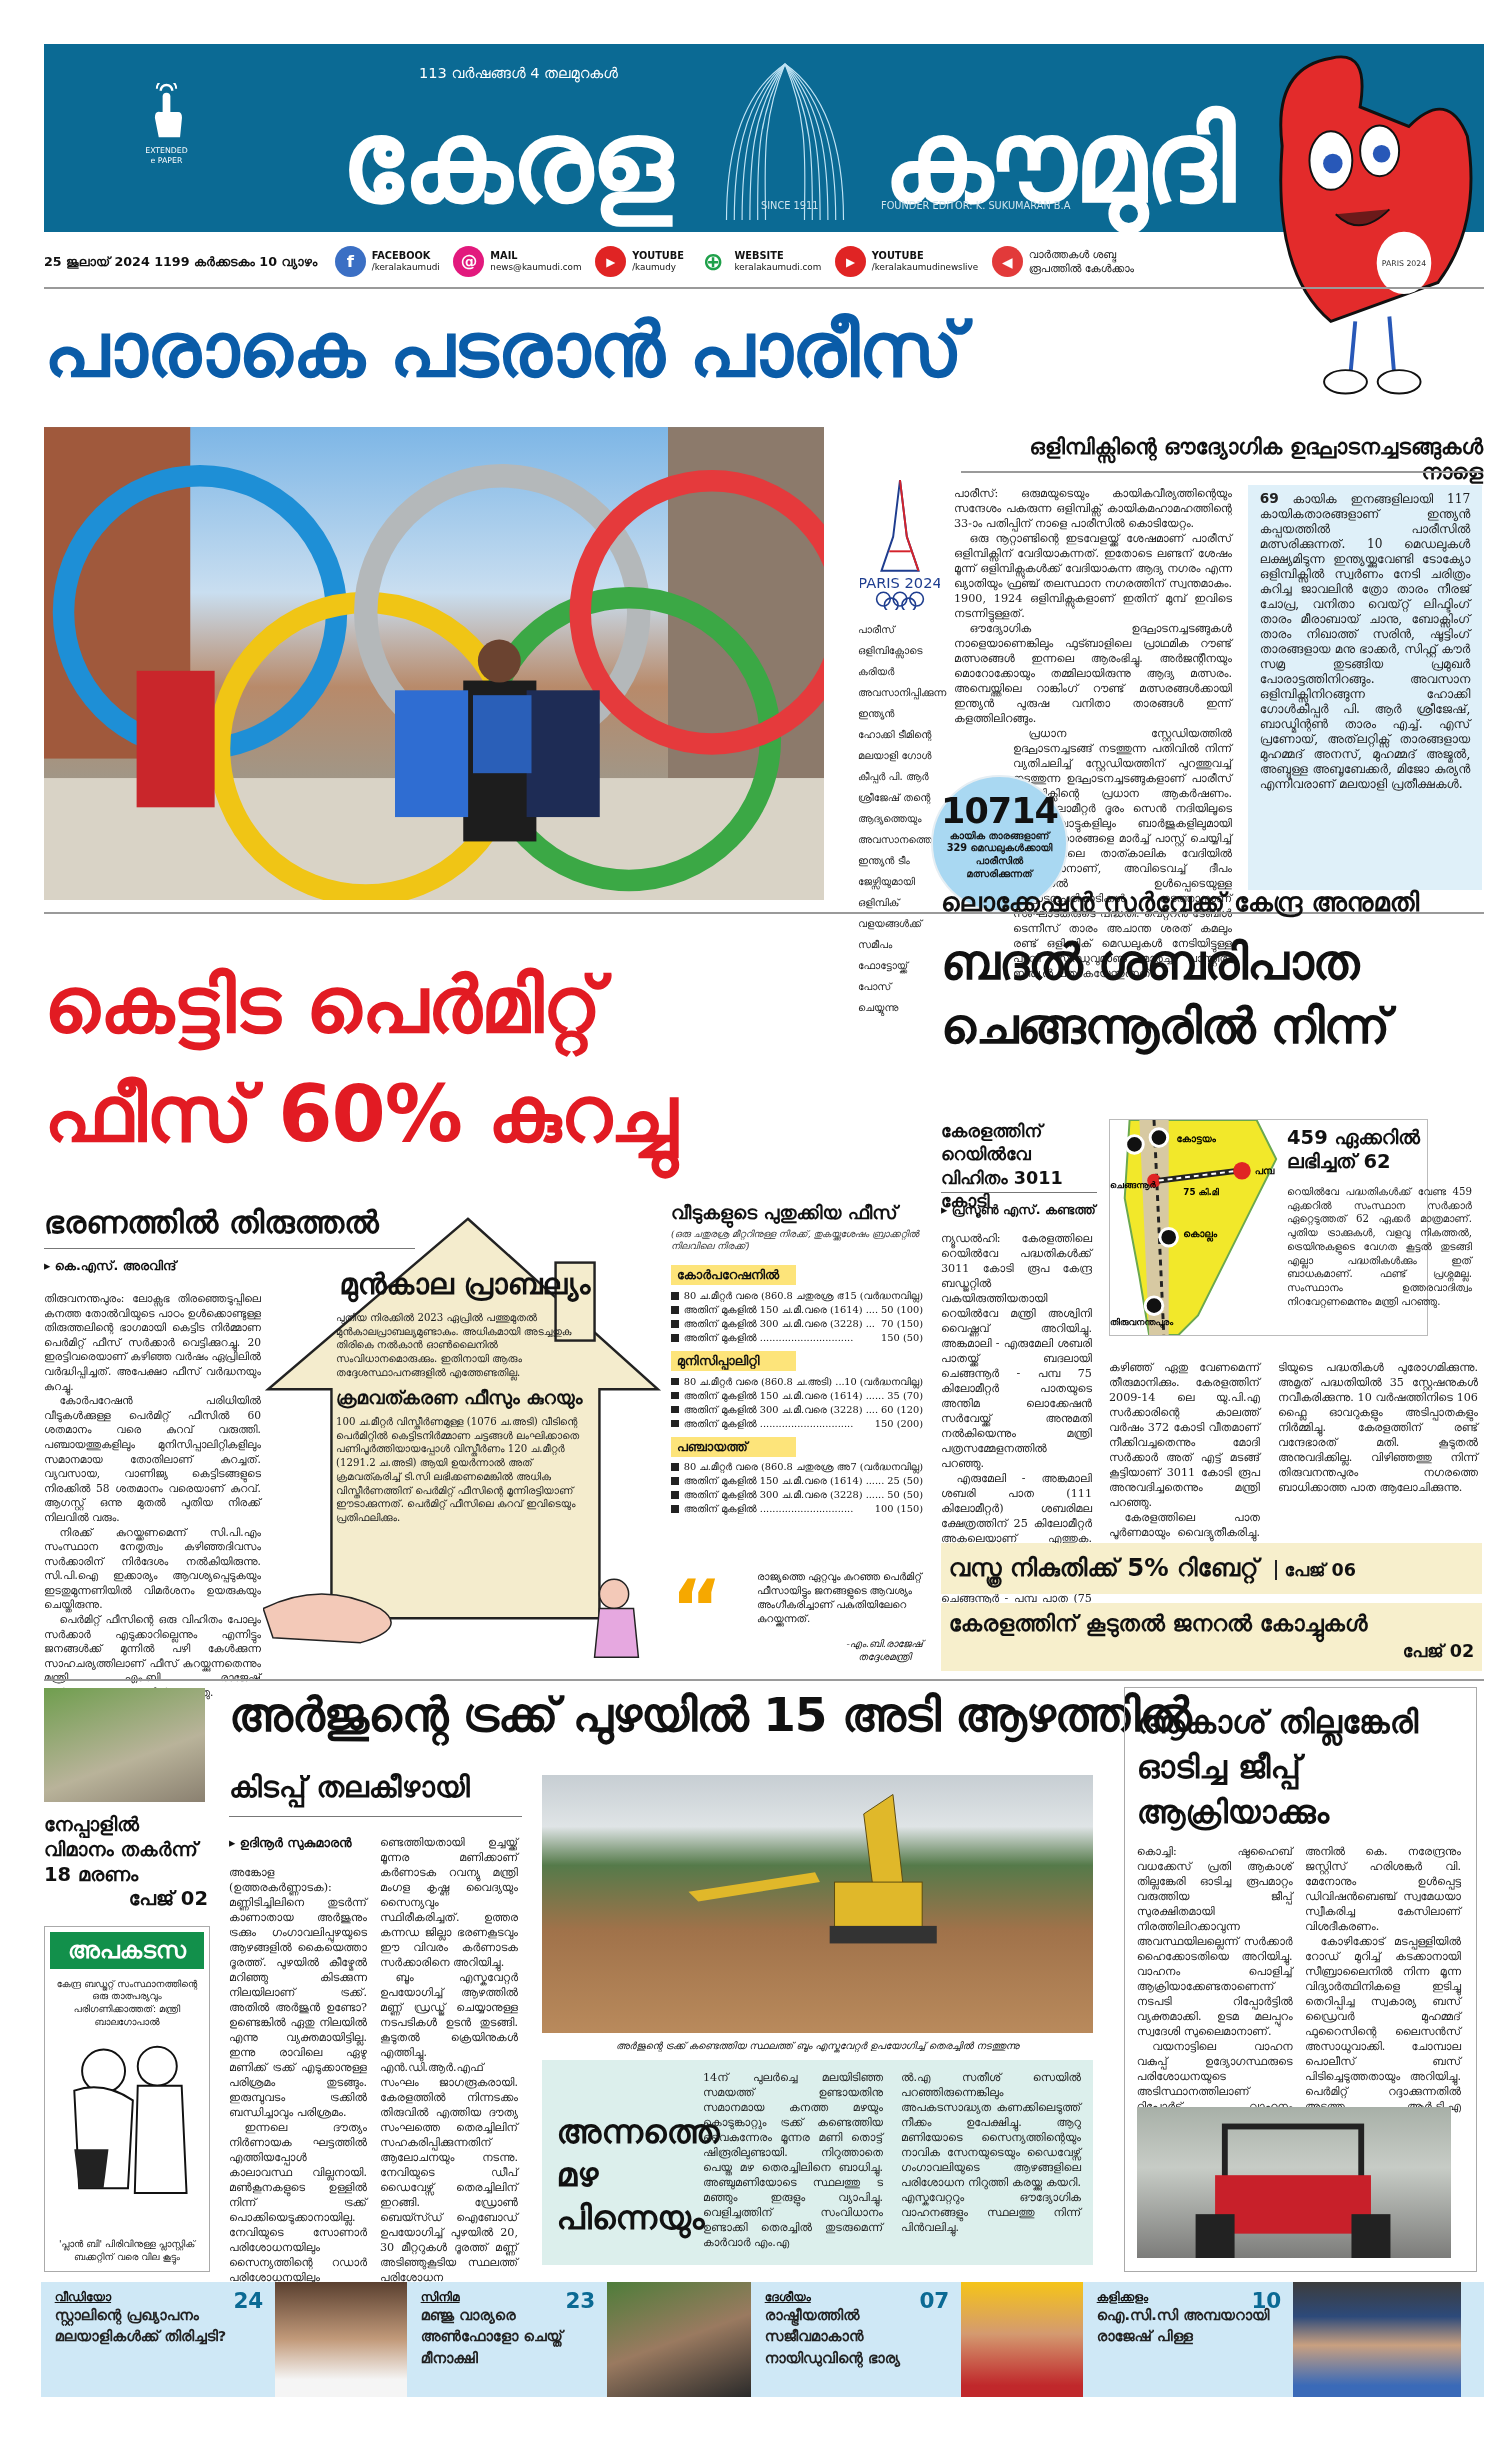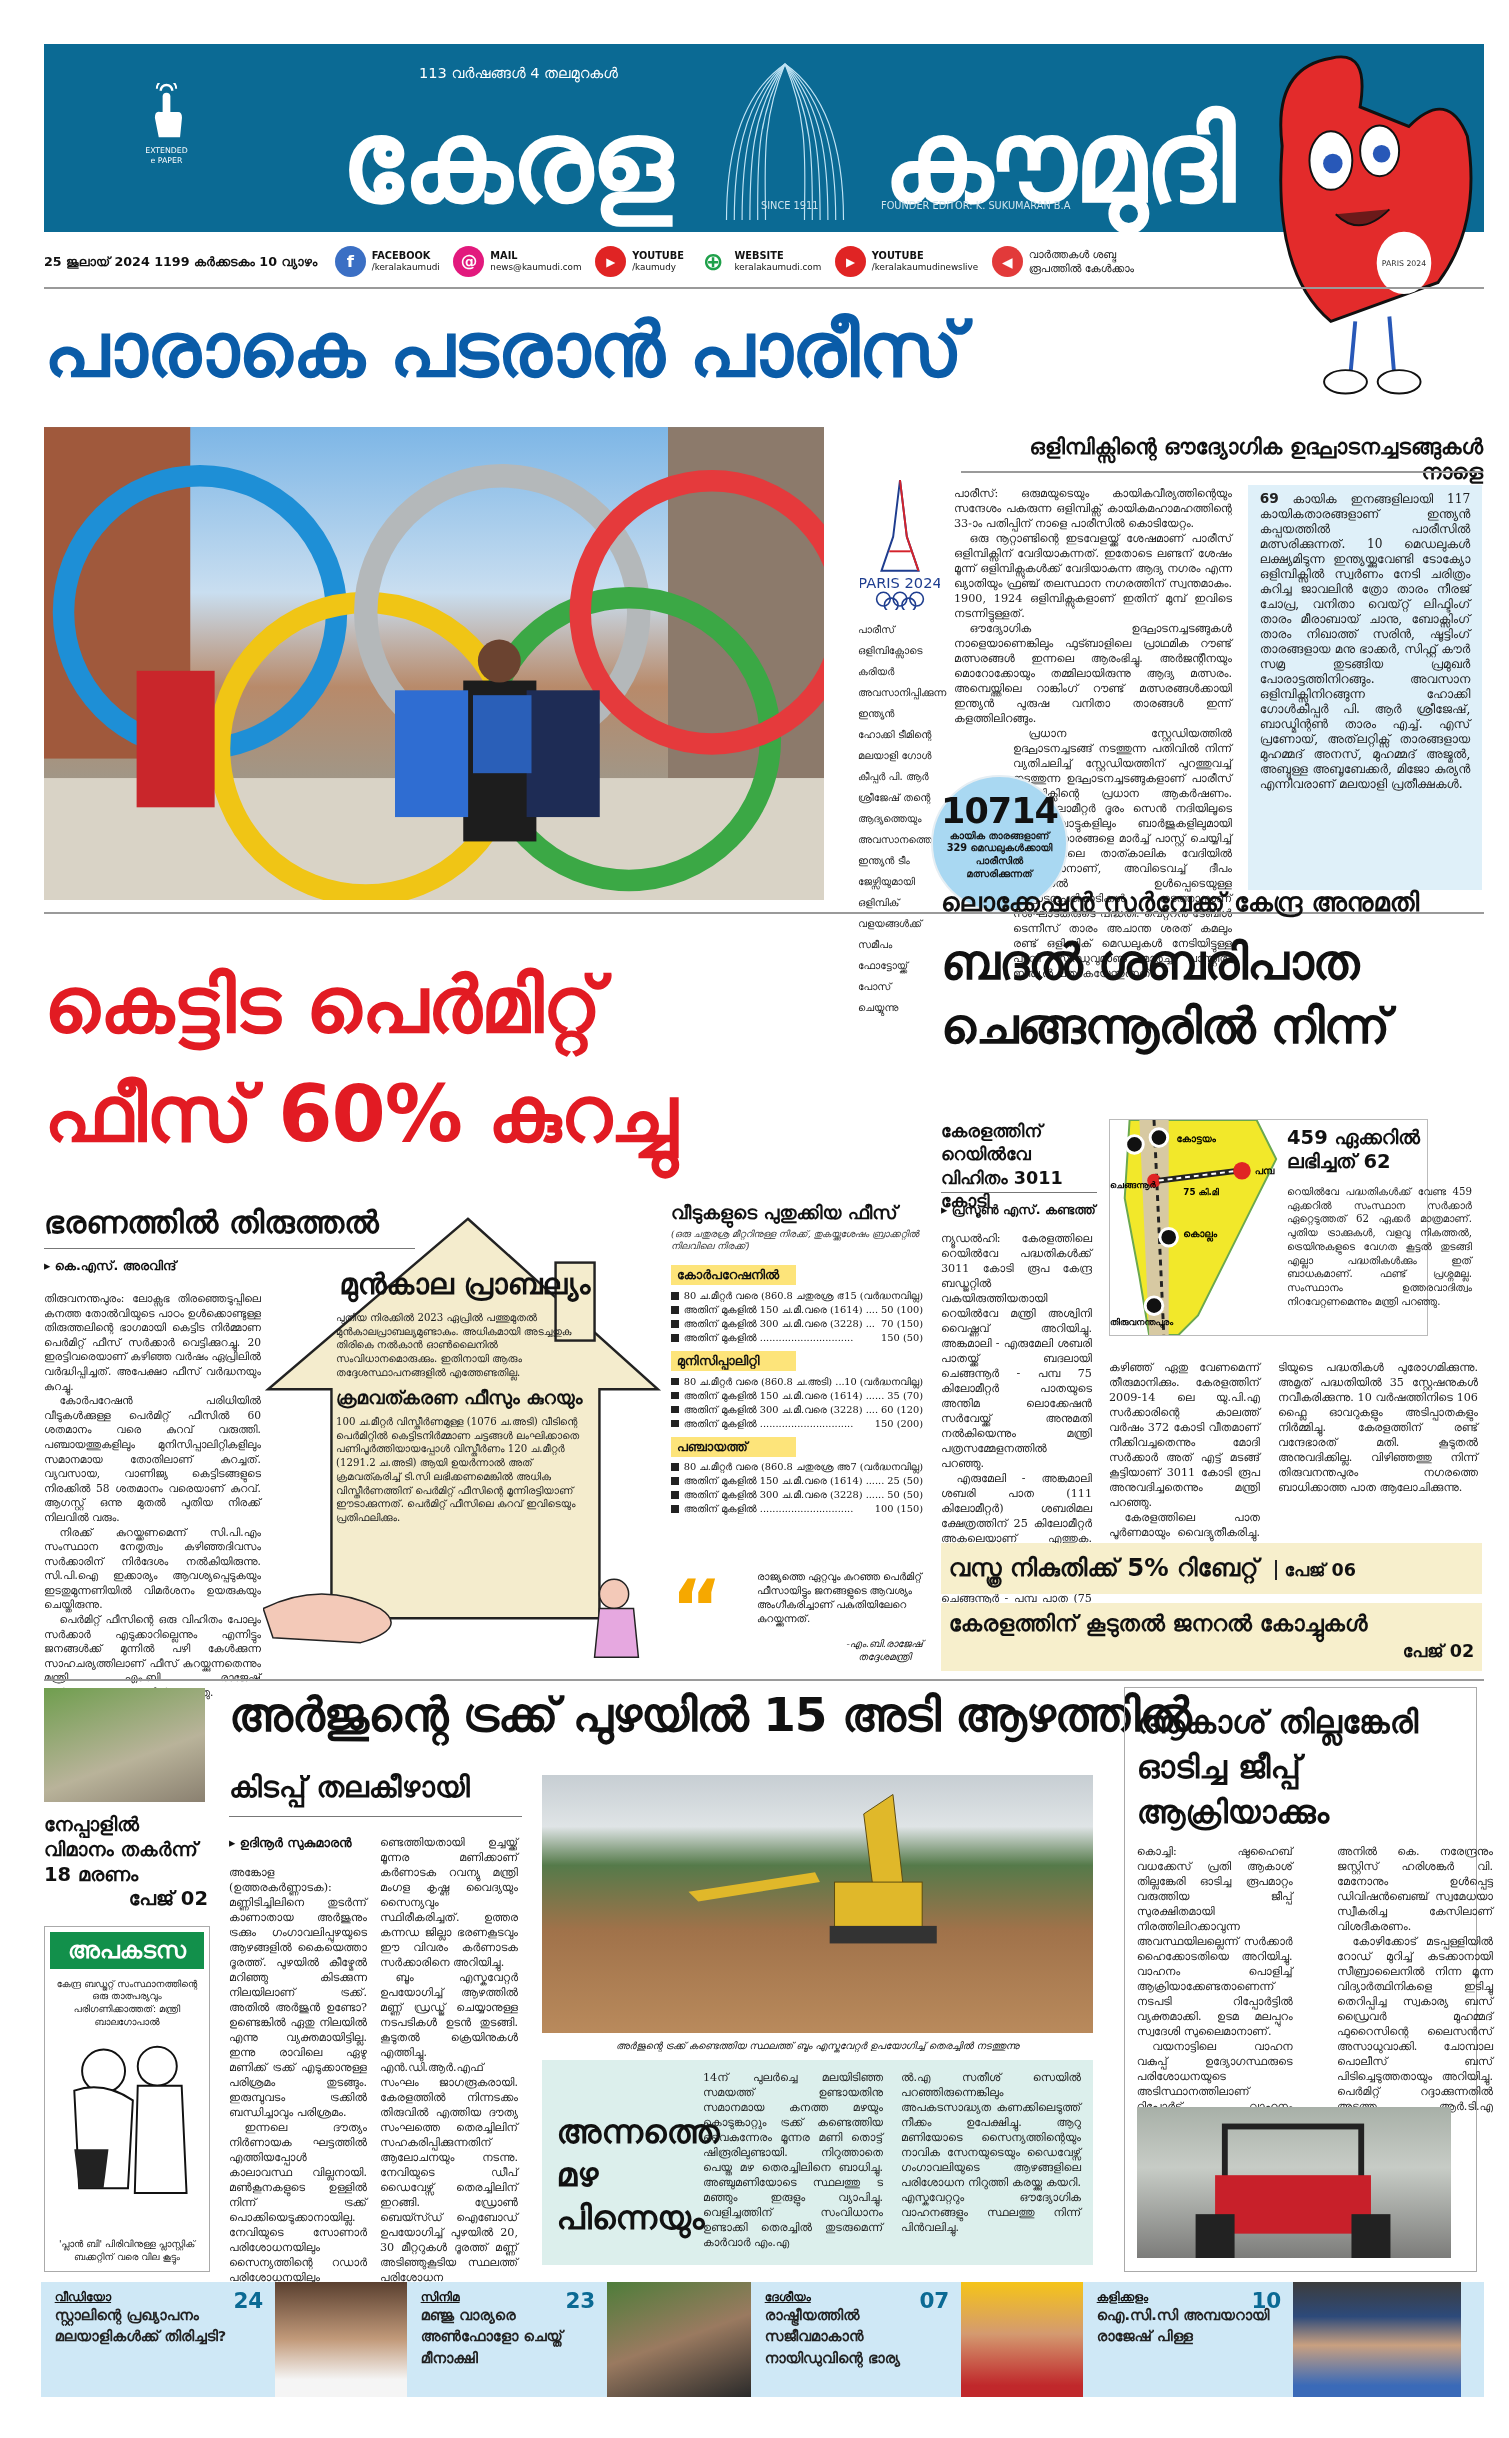--- a/index.html
+++ b/index.html
@@ -97,21 +97,21 @@
   .arjun-col2 { left: 380px; top: 1835px; width: 138px; }
   .excavator-photo { left: 542px; top: 1775px; width: 551px; height: 258px; background: linear-gradient(180deg,#c7ced3 0%,#dfe4e6 20%,#557a4a 35%,#a0724a 60%,#b98a5c 100%); }
   .exc-caption { left: 542px; top: 2040px; width: 551px; text-align: center; font-family: "DejaVu Serif", serif; font-style: italic; font-size: 9.8px; }
   .rain-box { left: 542px; top: 2060px; width: 551px; height: 205px; background: #dcefec; }
   .rain-head { position: absolute; left: 14.6px; top: 50px; font-size: 33px; font-weight: 700; line-height: 43px; }
   .rain-col1 { position: absolute; left: 161px; top: 9.8px; width: 180px; }
   .rain-col2 { position: absolute; left: 359px; top: 9.8px; width: 180px; }
   .akash-box { left: 1124px; top: 1687px; width: 353px; height: 585px; border: 1px solid #aaa; }
   .akash-head { position: absolute; left: 11.7px; top: 11.7px; font-size: 32px; font-weight: 700; line-height: 45px; }
   .akash-col1 { position: absolute; left: 11.7px; top: 156px; width: 156px; }
-  .akash-col2 { position: absolute; left: 180px; top: 156px; width: 156px; margin-left: 32px; }
+  .akash-col2 { position: absolute; left: 180px; top: 156px; width: 156px; }
   .jeep-photo { position: absolute; left: 11.7px; top: 419px; width: 314px; height: 151px; background: linear-gradient(180deg,#a8b0a8,#c7ccc6 40%,#7c7c7a 100%); }
 
   
   .footer-strip { left: 41px; top: 2282px; width: 1443px; height: 115px; display: flex; }
   .teaser { background: #cfe8f6; position: relative; padding: 7.8px 13.7px; }
   .teaser-section { font-size: 12.2px; font-weight: 700; text-decoration: underline; }
   .teaser-page { position: absolute; top: 5.9px; right: 11.7px; font-size: 21.5px; font-weight: 700; color: #0b6a94; }
   .teaser-title { font-size: 14.6px; line-height: 21.5px; font-weight: 700; color: #222; }
   .teaser-photo { height: 115px; }
 </style>

